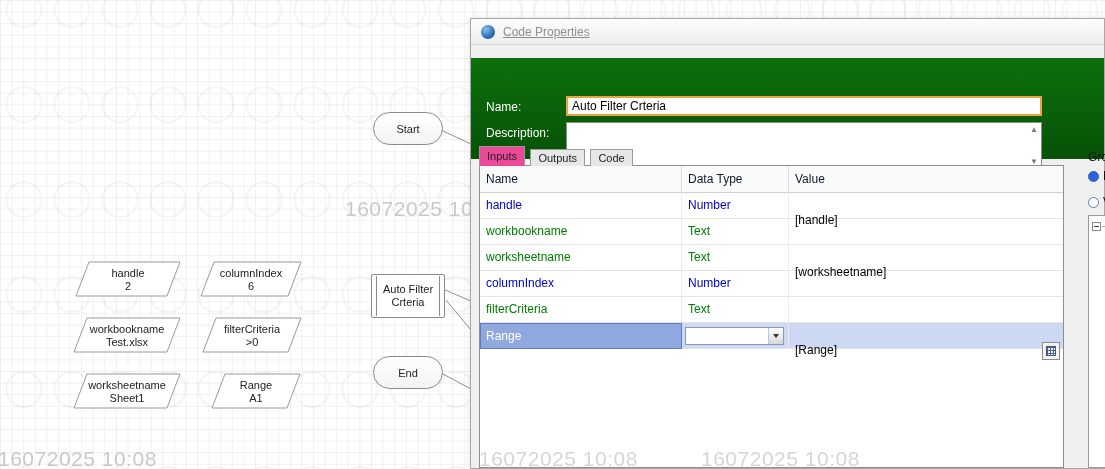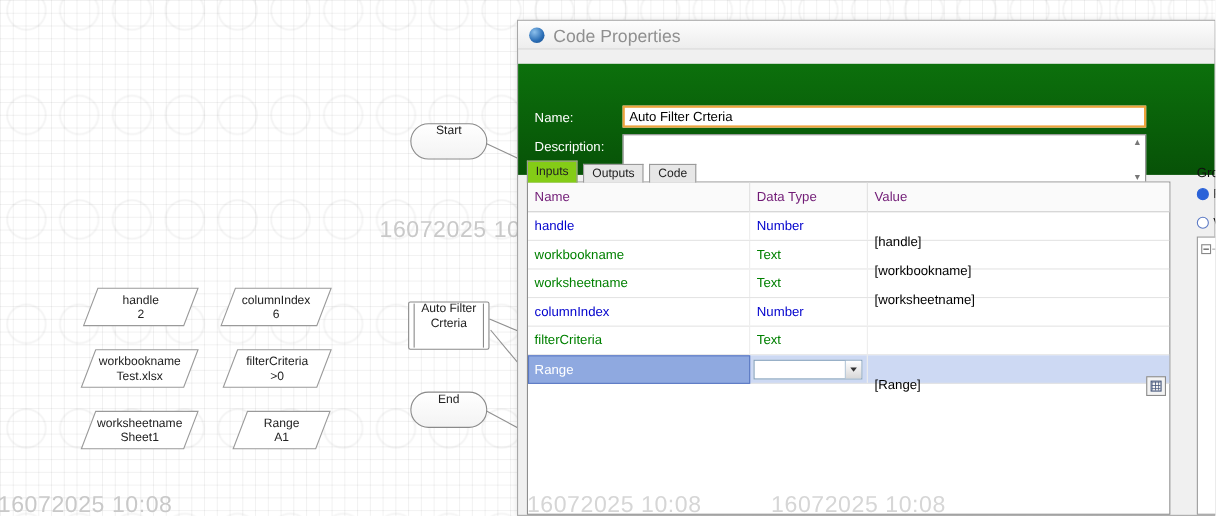--- a/index.html
+++ b/index.html
@@ -10,21 +10,21 @@
   
   .canvas{position:absolute;inset:0;background-color:#ffffff;
     background-image:
       radial-gradient(circle, rgba(0,0,0,0) 16px, rgba(0,0,0,0.05) 17.5px, rgba(0,0,0,0) 19px),
       linear-gradient(rgba(0,0,0,0.055) 1px, transparent 1px),
       linear-gradient(90deg, rgba(0,0,0,0.055) 1px, transparent 1px);
     background-size:48px 95px, 11.6px 11.6px, 11.6px 11.6px;
     background-position:0 57px, 0 0, 0 0;}
   .shapes{position:absolute;inset:0;z-index:1;}
   .node{position:absolute;z-index:2;border:1px solid #8a8a8a;background:linear-gradient(#ffffff,#f3f3f3);
-        font-size:11px;color:#222;text-align:center;display:flex;justify-content:center;}
+        font-size:11px;color:#222;text-align:center;display:flex;align-items:center;justify-content:center;}
   .stadium{width:70px;height:33px;border-radius:17px;}
   .start-node{left:373px;top:112px;}
   .end-node{left:373px;top:356px;}
   .action-node{left:371px;top:274px;width:74px;height:44px;border-radius:2px;background:#fff;line-height:13px;padding:0 5px;}
   .vline{position:absolute;top:1px;bottom:1px;width:1px;background:#8a8a8a;}
   .vline.l{left:4px;} .vline.r{right:4px;}
   .pl{position:absolute;z-index:2;font-size:11px;line-height:13px;color:#222;text-align:center;}
   .pl span{display:block;}
   .pl-0{left:86px;top:267px;width:84px;}
   .pl-1{left:208px;top:267px;width:86px;}
@@ -39,40 +39,40 @@
   .wm2{left:-2px;top:447px;z-index:20;}
   .wm3{left:479px;top:447px;z-index:20;color:#d6d6d6;}
   .wm4{left:701px;top:447px;z-index:20;color:#d6d6d6;}
 
   
   .dialog{position:absolute;left:470px;top:18px;width:635px;height:451px;z-index:10;background:#f0f0f0;
           border:1px solid #a8a8a8;box-shadow:3px 3px 8px rgba(0,0,0,0.25);}
   .titlebar{position:absolute;left:0;top:0;right:0;height:26px;background:linear-gradient(#fdfdfd,#ededed);border-bottom:1px solid #d8d8d8;}
   .title-icon{position:absolute;left:10px;top:6px;width:14px;height:14px;border-radius:50%;
               background:radial-gradient(circle at 35% 30%, #8cc0ec, #2a6db5 60%, #1b4f8a);}
-  .title-text{position:absolute;left:32px;top:6px;font-size:16px;color:#8f8f8f;}
+  .title-text{position:absolute;left:32px;top:6px;font-size:12px;color:#8f8f8f;text-decoration:underline;}
   .green{position:absolute;left:0;top:26px;right:0;height:101px;background:linear-gradient(#0c700c,#075207);margin-top:13px;}
   .glabel{position:absolute;color:#fff;font-size:12px;}
   .lbl-name{left:15px;top:42px;} .lbl-desc{left:15px;top:68px;}
   .name-input{position:absolute;left:95px;top:38px;width:476px;height:20px;border:2px solid #eda33c;background:#fff;
               font-family:"Liberation Sans",sans-serif;font-size:12px;padding:0 4px;color:#000;outline:none;}
   .desc-box{position:absolute;left:95px;top:64px;width:476px;height:47px;background:#fff;border:1px solid #8b8b8b;}
   .scroll-arrow{position:absolute;right:1px;width:12px;height:11px;font-size:8px;color:#777;text-align:center;line-height:11px;}
   .scroll-arrow.up{top:1px;} .scroll-arrow.down{bottom:1px;}
 
   
   .tabs{position:absolute;left:8px;top:127px;height:20px;z-index:3;}
   .tab{display:inline-block;height:17px;line-height:16px;padding:0 7px;font-size:11px;color:#222;
        border:1px solid #9a9a9a;border-bottom:none;background:#e7e7e7;margin-right:1px;vertical-align:bottom;cursor:pointer;}
-  .tab.active{background:#84cc16;height:20px;line-height:19px;position:relative;z-index:4;}
+  .tab.active{background:#ec4899;height:20px;line-height:19px;position:relative;z-index:4;}
 
   
   .table{position:absolute;left:8px;top:146px;width:585px;bottom:0;background:#fff;border:1px solid #8e8e8e;}
   .thead{position:absolute;left:0;top:0;right:0;height:27px;background:#fafafa;border-bottom:1px solid #cfcfcf;}
-  .th{position:absolute;top:0;height:27px;line-height:27px;font-size:12px;color:#701a75;padding-left:6px;border-right:1px solid #e0e0e0;overflow:hidden;}
+  .th{position:absolute;top:0;height:27px;line-height:27px;font-size:12px;color:#0f172a;padding-left:6px;border-right:1px solid #e0e0e0;overflow:hidden;}
   .th.c1{left:0;width:202px;} .th.c2{left:202px;width:107px;} .th.c3{left:309px;right:0;border-right:none;}
   .tbody{position:absolute;top:27px;left:0;right:0;bottom:0;}
   .trow{position:relative;height:26px;border-bottom:1px solid #e4e4e4;}
   .tc{position:absolute;top:0;height:25px;line-height:25px;font-size:12px;padding-left:6px;border-right:1px solid #ededed;overflow:hidden;color:#000;}
   .tc.name{left:0;width:202px;} .tc.type{left:202px;width:107px;} .tc.value{left:309px;right:0;border-right:none;margin-top:15px;}
   .trow.selected{background:#cdd9f3;}
   .trow.selected .tc.name{background:#8fa9e0;border:1px solid #5b79c4;color:#fff;height:26px;line-height:24px;padding-left:5px;}
   .combo{position:absolute;left:3px;top:4px;width:99px;height:18px;background:#fff;border:1px solid #7f9db9;cursor:pointer;}
   .combo-val{position:absolute;left:3px;top:1px;font-size:11px;color:#000;}
   .combo-btn{position:absolute;right:0;top:0;width:15px;height:16px;background:linear-gradient(#ffffff,#d8d8d8);border-left:1px solid #b5c7d8;}
@@ -184,21 +184,20 @@
 
         <div class="trow">
           <span class="tc name"><span style="color: rgb(0, 0, 205);">handle</span></span>
           <span class="tc type"><span style="color: rgb(0, 0, 205);">Number</span></span>
           <span class="tc value"><span>[handle]</span></span>
         </div>
 
         <div class="trow">
           <span class="tc name"><span style="color: rgb(0, 128, 0);">workbookname</span></span>
           <span class="tc type"><span style="color: rgb(0, 128, 0);">Text</span></span>
-          <span class="tc value"><span>[workbookname]</span></span>
         </div>
 
         <div class="trow">
           <span class="tc name"><span style="color: rgb(0, 128, 0);">worksheetname</span></span>
           <span class="tc type"><span style="color: rgb(0, 128, 0);">Text</span></span>
           <span class="tc value"><span>[worksheetname]</span></span>
         </div>
 
         <div class="trow">
           <span class="tc name"><span style="color: rgb(0, 0, 205);">columnIndex</span></span>

